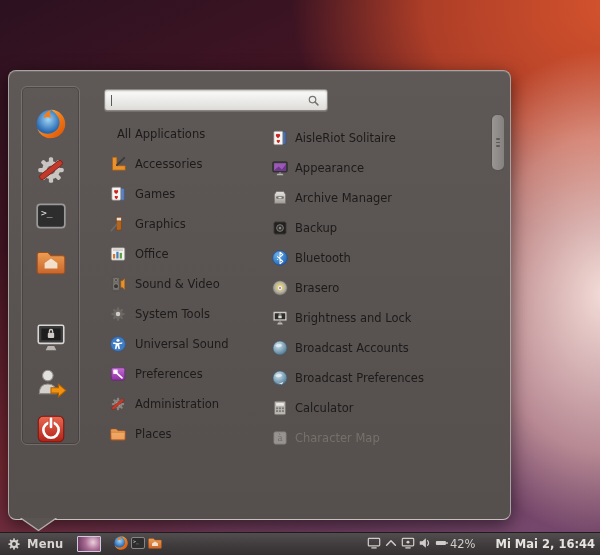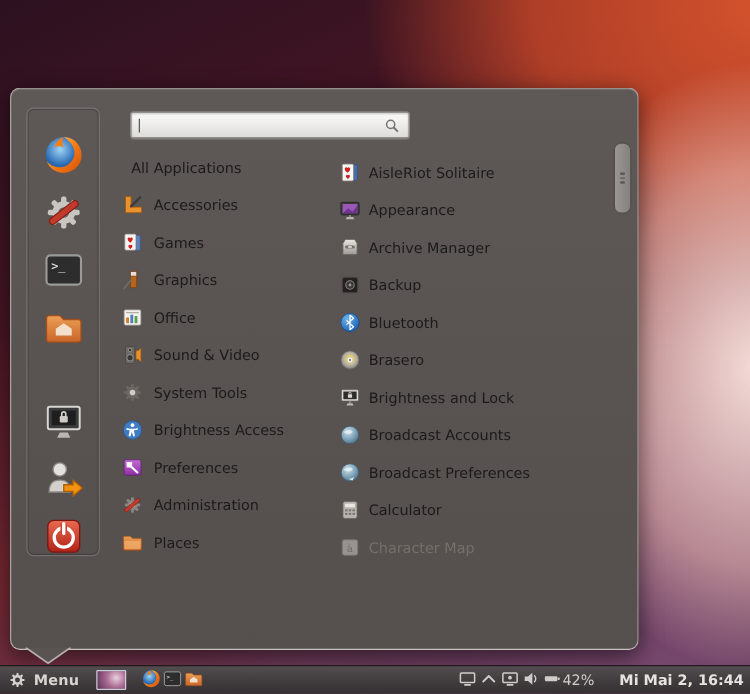--- a/index.html
+++ b/index.html
@@ -43,21 +43,21 @@
   
   .search-box{position:absolute;left:95px;top:18px;width:222px;height:20px;border:1px solid #8b8783;border-radius:3px;
     background:linear-gradient(#fcfcfb,#dddcd9);box-shadow:inset 0 1px 2px rgba(0,0,0,.25), 0 1px 0 rgba(255,255,255,.15);
     display:flex;align-items:center;}
   .search-box input{flex:1;border:none;background:transparent;outline:none;height:16px;margin-left:6px;
     font:11.5px "DejaVu Sans","Liberation Sans",sans-serif;color:#333;caret-color:#444;padding:0;}
   .caret{width:1px;height:11px;background:#5a5a5a;margin-left:6px;flex:none;}
   .search-box .icn{width:13px;height:13px;margin-right:7px;flex:none;}
   
   .cat-list,.app-list{position:absolute;margin:0;padding:0;list-style:none;}
-  .cat-list{left:86px;top:48px;width:162px;}
+  .cat-list{left:98px;top:48px;width:162px;}
   .app-list{left:260px;top:52px;width:226px;}
   .cat-list li,.app-list li{height:30px;display:flex;align-items:center;gap:8px;padding-left:2px;cursor:default;}
   .cat-list li.no-icon{padding-left:10px;}
   .app-list li{gap:6px;}
   .item-label{font-size:11.5px;color:#1c1b1a;white-space:nowrap;}
   li .icn{width:18px;height:18px;flex:none;}
   li.disabled .item-label{color:#767069;}
   li.disabled .icn{opacity:.5;}
   
   .scroll-thumb{position:absolute;left:482px;top:43px;width:12px;height:55px;border-radius:6px;
@@ -261,21 +261,21 @@
           <span class="item-label">System Tools</span>
         </li>
         <li>
           <span class="icn">
             <svg viewBox="0 0 32 32">
               <circle cx="16" cy="16" r="13" fill="#3f7cc6" stroke="#2a5a96" stroke-width="1"></circle>
               <circle cx="16" cy="9.2" r="2.7" fill="#fff"></circle>
               <path d="M8 13 q8 2.5 16 0 l-0.8 2.5 -5.2 1 1.5 8 -2.5 0.8 -2-6.5 -2 6.5 -2.5-0.8 1.5-8 -5.2-1 z" fill="#fff"></path>
             </svg>
           </span>
-          <span class="item-label">Brightness Access</span>
+          <span class="item-label">Universal Sound</span>
         </li>
         <li>
           <span class="icn">
             <svg viewBox="0 0 32 32">
               <defs>
                 <linearGradient id="prfg" x1="0" y1="0" x2="0" y2="1">
                   <stop offset="0%" stop-color="#c36cd4"></stop>
                   <stop offset="100%" stop-color="#8e2fa3"></stop>
                 </linearGradient>
               </defs>

